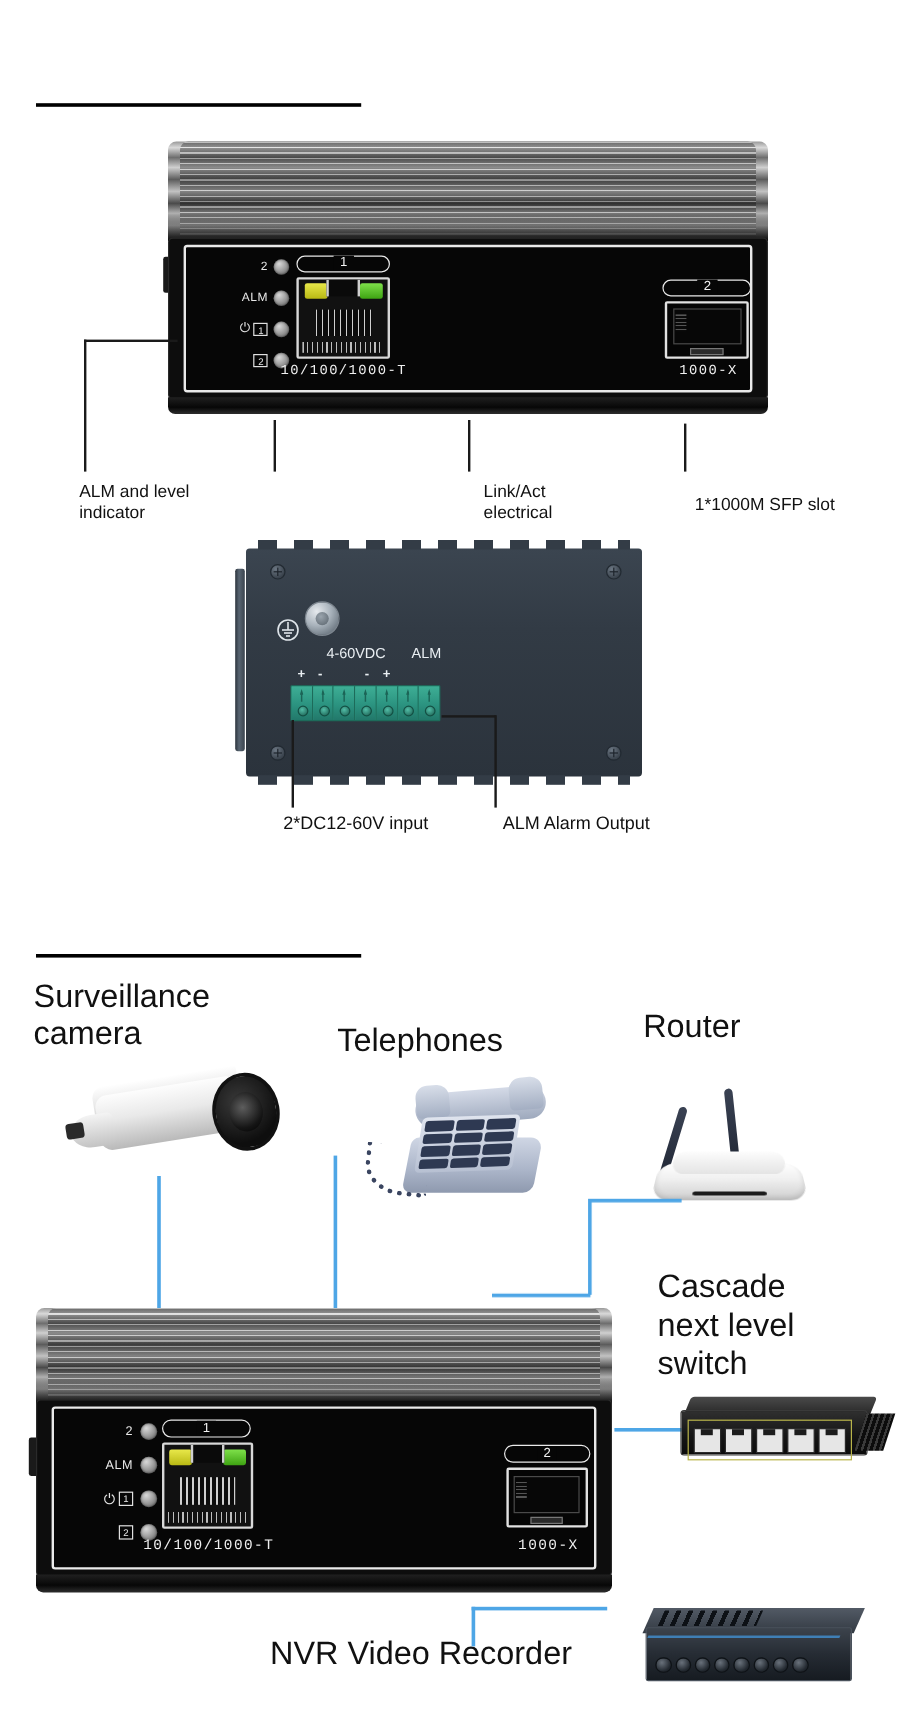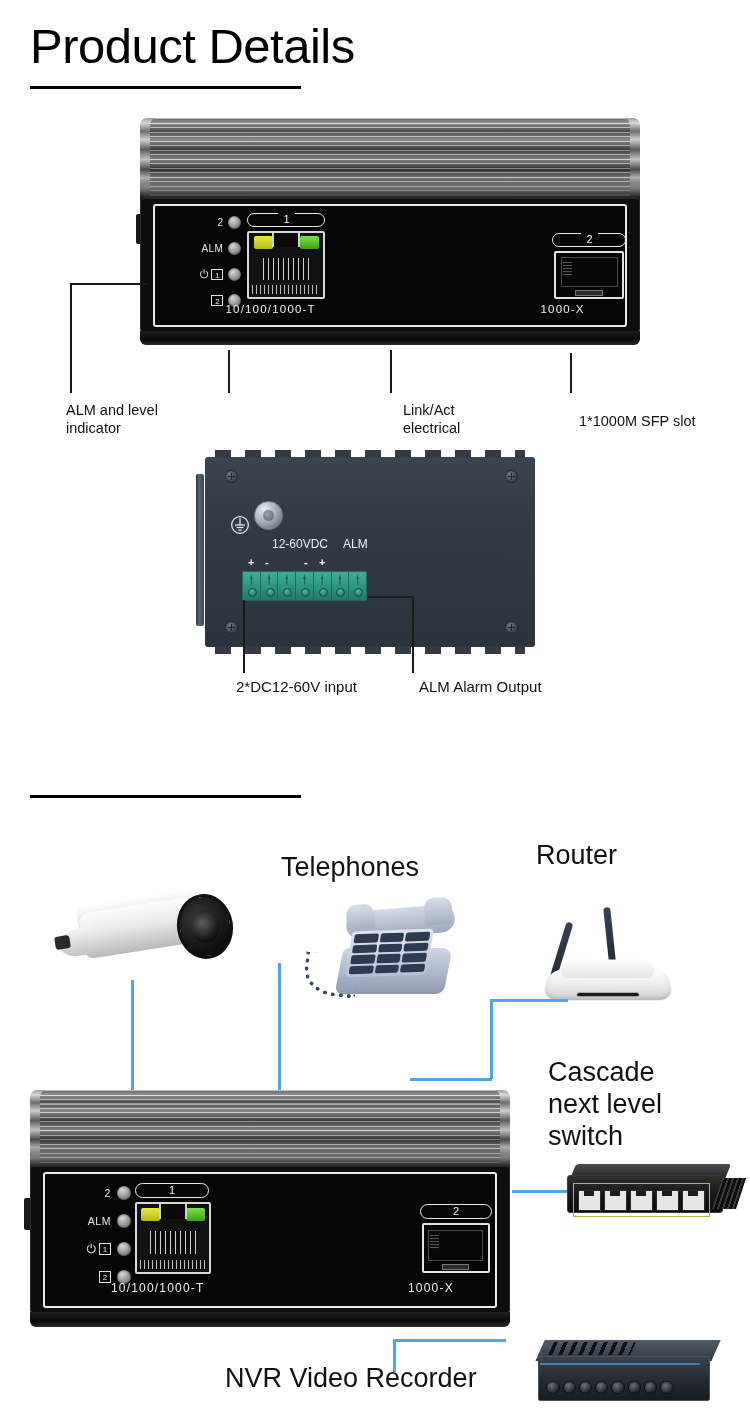--- a/index.html
+++ b/index.html
@@ -143,22 +143,22 @@
   .sfp .latch {
     position:absolute; left:28%; width:42%; bottom:2%; height:14%;
     background:#2a2a2a; border:1px solid #777;
   }
   .sfp .ridge{
     position:absolute; left:10%; top:22%; width:14%; height:32%;
     background: repeating-linear-gradient(180deg,#555 0 1px,#0a0a0a 1px 3px);
   }
   .pname {
     position:absolute; color:#f0f0f0;
-    font-family:Liberation Sans, sans-serif; letter-spacing:1.2px;
-    white-space:nowrap; text-align:left;
+    font-family:Liberation Mono, monospace; letter-spacing:1.2px;
+    white-space:nowrap; text-align:center;
   }
   .sw-earL, .sw-earR{
     position:absolute; background:#1a1a1a; border-radius:2px;
   }
 
   
   .back { position:absolute; }
   .back-body{
     position:absolute; left:0; top:0; width:100%; height:100%;
     background: linear-gradient(180deg,#3b4550 0%, #323b45 35%, #2b333c 100%);
@@ -382,21 +382,20 @@
     flex:1; aspect-ratio:1; border-radius:50%;
     background: radial-gradient(circle at 38% 32%, #6a727c, #20262d 70%);
     border:1px solid #0e1216;
   }
 </style>
 </head>
 <body>
 
 <div class="page">
 
-  <div class="sec-title" style="left:30px; top:18px; font-size:49px;">Product Details</div>
   <div class="sec-rule" style="left:30px; top:86px; width:271px;"></div>
 
   <div class="switch" style="left:140px; top:118px; width:500px; height:235px;">
     <div class="sw-earL" style="left:-4px; top:96px; width:10px; height:30px;"></div>
     <div class="sw-top" style="height:83px;"></div>
     <div class="sw-face" style="top:80px; height:135px;">
       <div class="sw-inner">
 
         <div class="led-col" style="left:14px; top:8px; width:72px; height:112px;">
           <div class="led-row" style="top:2px; left:0; width:72px; justify-content:flex-end;">
@@ -472,21 +471,21 @@
     <div class="big-screw" style="left:49px; top:44px; width:29px; height:29px;"></div>
 
     <svg class="gnd-sym" viewBox="0 0 24 24" style="left:25px; top:58px;">
       <circle cx="12" cy="12" r="10" fill="none" stroke="#dfe5ea" stroke-width="1.6"></circle>
       <line x1="12" y1="4" x2="12" y2="12" stroke="#dfe5ea" stroke-width="1.6"></line>
       <line x1="6" y1="12" x2="18" y2="12" stroke="#dfe5ea" stroke-width="1.6"></line>
       <line x1="8" y1="15" x2="16" y2="15" stroke="#dfe5ea" stroke-width="1.6"></line>
       <line x1="10" y1="18" x2="14" y2="18" stroke="#dfe5ea" stroke-width="1.6"></line>
     </svg>
 
-    <div class="tlabel" style="left:67px; top:80px; font-size:12px;">12-60VDC</div>
+    <div class="tlabel" style="left:67px; top:80px; font-size:12px;">4-60VDC</div>
     <div class="tlabel" style="left:138px; top:80px; font-size:12px;">ALM</div>
 
     <div class="tpol" style="left:43px; top:99px;">+</div>
     <div class="tpol" style="left:60px; top:99px;">-</div>
     <div class="tpol" style="left:99px; top:99px;">-</div>
     <div class="tpol" style="left:114px; top:99px;">+</div>
 
     <div class="term-blk" style="left:37px; top:114px; width:125px; height:30px;">
       <div class="term-cell"></div>
       <div class="term-cell"></div>
@@ -500,20 +499,22 @@
 
   <div class="lead v" style="left:243px; top:600px; height:73px;"></div>
   <div class="lead h" style="left:368px; top:596px; width:45px;"></div>
   <div class="lead v" style="left:412px; top:596px; height:77px;"></div>
 
   <div class="cap" style="left:236px; top:678px; width:180px; font-size:15px;">2*DC12-60V input</div>
   <div class="cap" style="left:419px; top:678px; width:190px; font-size:15px;">ALM Alarm Output</div>
 
   <div class="sec-rule" style="left:30px; top:795px; width:271px;"></div>
 
+  <div class="app-label" style="left:28px; top:815px; width:220px;">Surveillance
+camera</div>
   <div class="app-label" style="left:536px; top:840px; width:160px;">Router</div>
   <div class="app-label" style="left:281px; top:852px; width:210px;">Telephones</div>
   <div class="app-label" style="left:548px; top:1056px; width:205px; line-height:32px;">Cascade
 next level
 switch</div>
   <div class="app-label" style="left:225px; top:1363px; width:330px;">NVR Video Recorder</div>
 
   <div class="appl" style="left:55px; top:876px; width:185px; height:105px;">
     <div class="cam-sun"></div>
     <div class="cam-barrel"></div>

